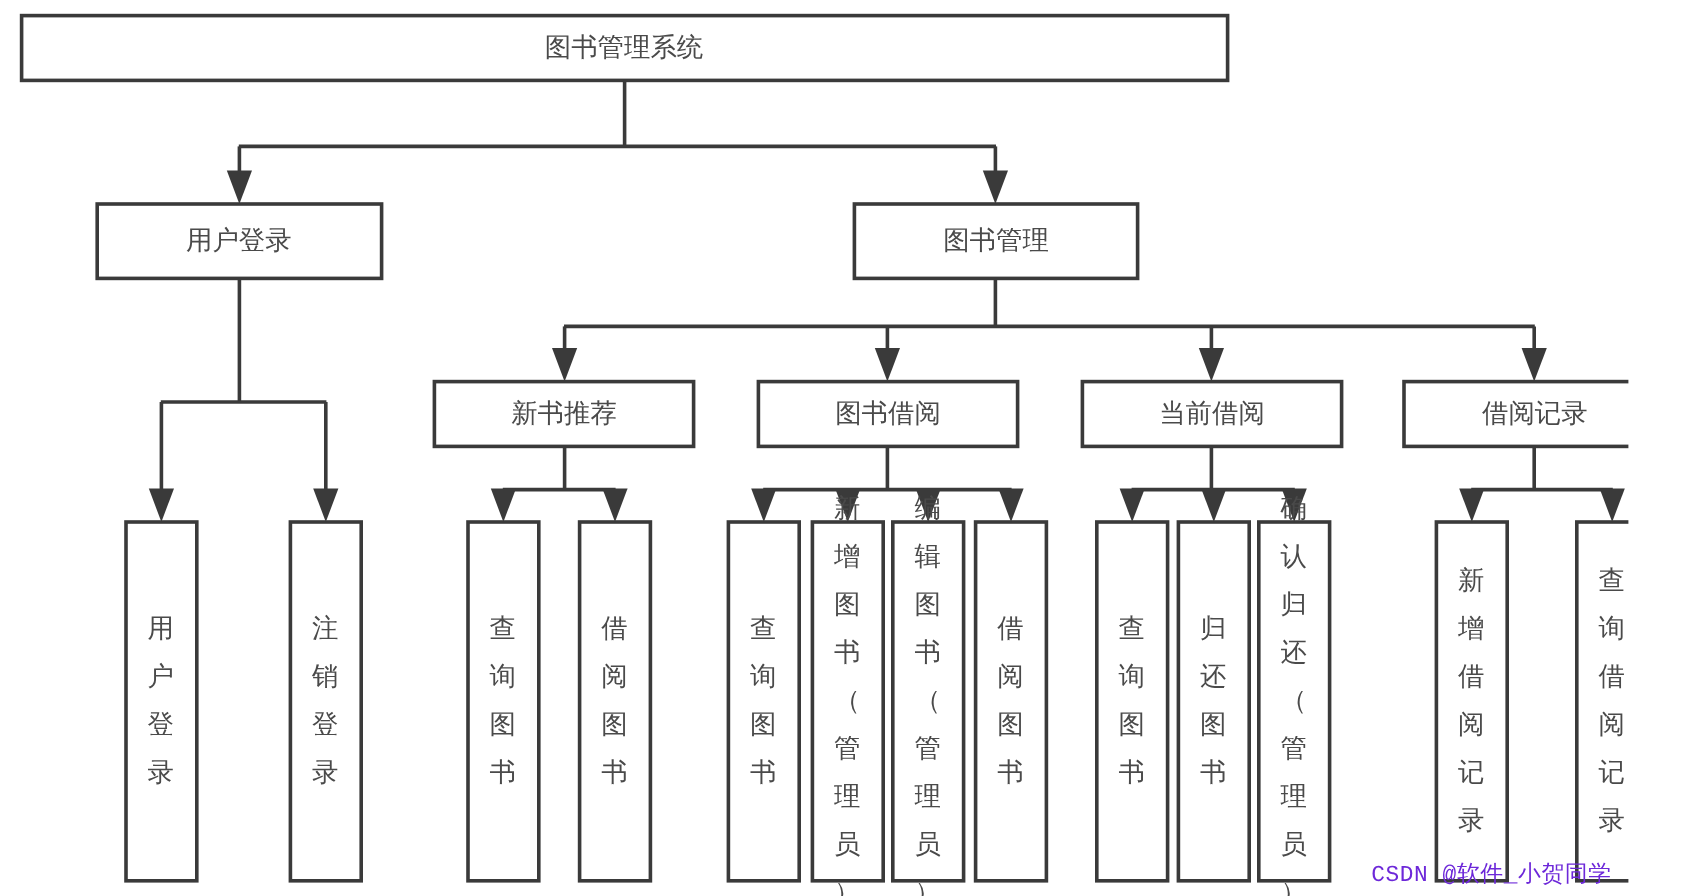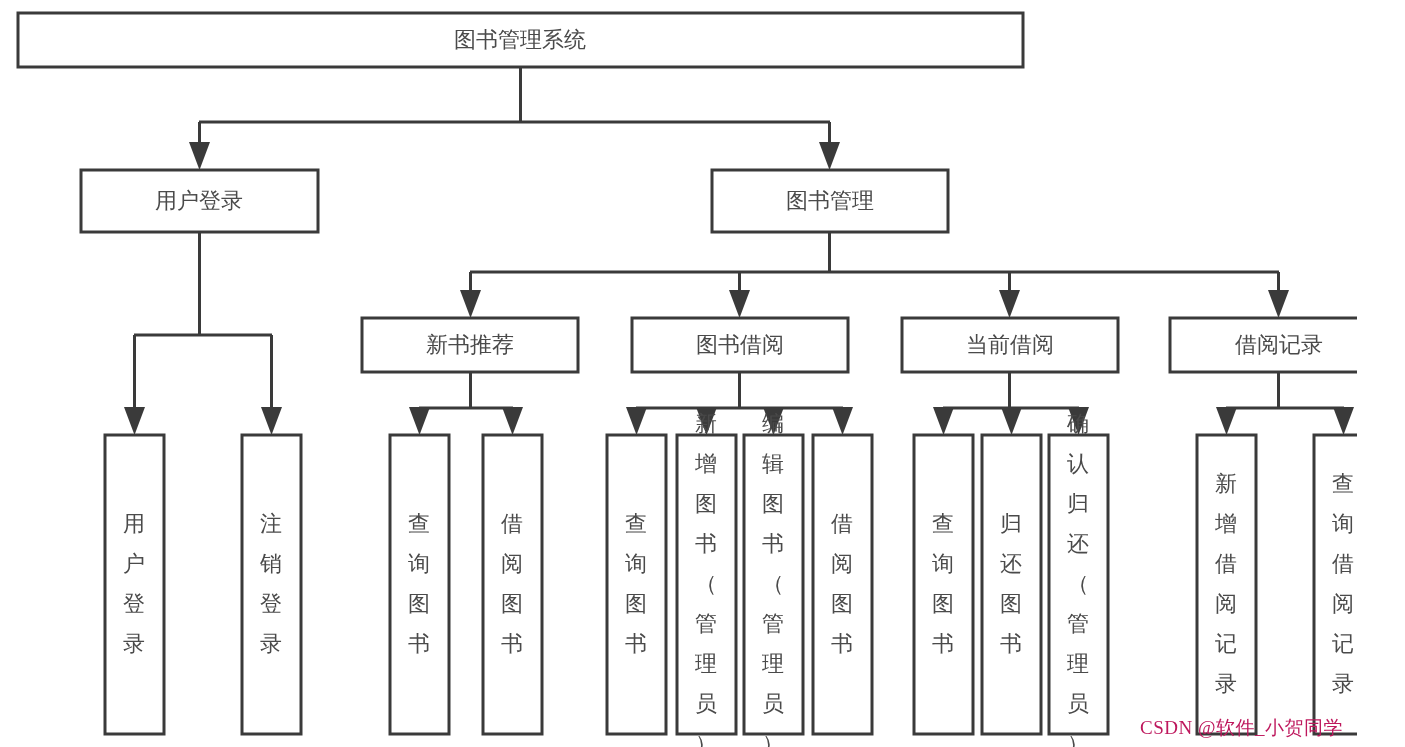--- a/index.html
+++ b/index.html
@@ -50,23 +50,23 @@
   .node-label-vertical {
     fill: #4a4a4a;
     font-family: "Liberation Sans", "DejaVu Sans", sans-serif;
     font-size: 22px;
     text-anchor: middle;
   }
   .watermark {
     position: absolute;
     right: 14px;
     bottom: 6px;
-    font-family: Liberation Serif, serif;
+    font-family: Liberation Mono, monospace;
     font-size: 19px;
-    color: #be185d;
+    color: #6d28d9;
     letter-spacing: 0.5px;
     white-space: nowrap;
     pointer-events: none;
     text-align: right;
   }
 </style>
 </head>
 <body>
 
 <div id="diagram-root">

